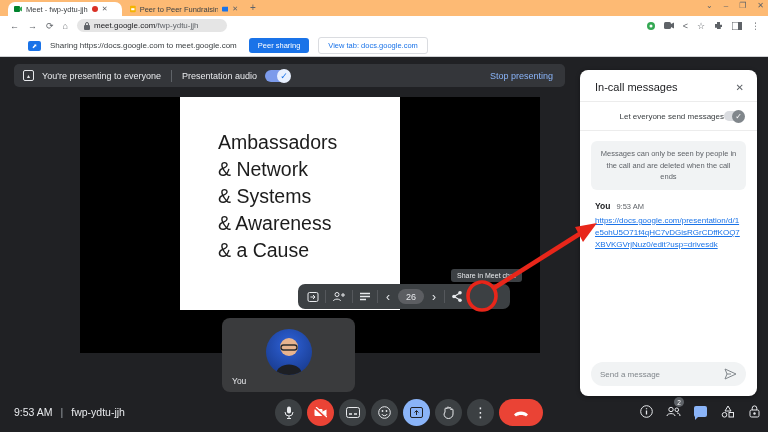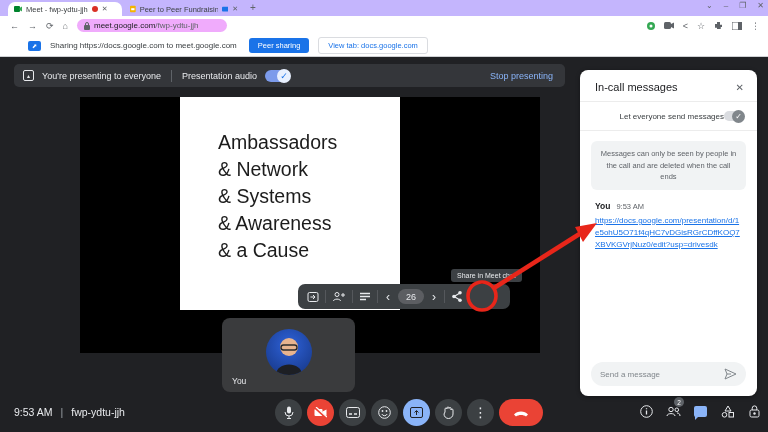--- a/index.html
+++ b/index.html
@@ -3,35 +3,35 @@
 <meta charset="utf-8">
 <style>
   * { margin:0; padding:0; box-sizing:border-box; }
   html,body { background:#555; }
   .screen {
     position:relative; width:768px; height:432px; overflow:hidden;
     font-family:"Liberation Sans", sans-serif; background:#202124;
   }
 
   
-  .tabstrip { position:absolute; left:0; top:0; width:768px; height:16px; background:#c4b5fd; }
+  .tabstrip { position:absolute; left:0; top:0; width:768px; height:16px; background:#fdba74; }
   .tab { position:absolute; top:2px; height:14px; display:flex; align-items:center; gap:4px;
          font-size:7.5px; color:#3c4043; padding:0 6px; }
   .tab.active { background:#fff; border-radius:7px 7px 0 0; }
   .tab .title { white-space:nowrap; overflow:hidden; }
   .rec-dot { width:6px; height:6px; border-radius:50%; background:#d93025; flex:0 0 auto; }
   .tab-close { color:#5f6368; font-size:7px; }
   .newtab { position:absolute; left:250px; top:2px; font-size:10px; color:#5f6368; }
   .win-controls { position:absolute; right:4px; top:1px; display:flex; gap:11px;
                   font-size:8px; color:#5f6368; align-items:center; }
 
   .urlrow { position:absolute; left:0; top:16px; width:768px; height:19px; background:#fff;
             display:flex; align-items:center; }
   .navicons { display:flex; gap:9px; margin-left:10px; font-size:9px; color:#5f6368; }
-  .urlpill { margin-left:9px; width:150px; height:13px; background:#f0abfc; border-radius:7px;
+  .urlpill { margin-left:9px; width:150px; height:13px; background:#e5e5e5; border-radius:7px;
              display:flex; align-items:center; padding:0 7px; gap:4px; font-size:8px; }
   .urlhost { color:#202124; } .urlpath { color:#5f6368; }
   .urlicons { position:absolute; right:8px; top:0; height:19px; display:flex; gap:9px;
               align-items:center; font-size:9px; color:#5f6368; }
 
   .banner { position:absolute; left:0; top:35px; width:768px; height:22px; background:#fff;
             border-bottom:1px solid #cfd1d4; display:flex; align-items:center; }
   .banner-icon { width:13px; height:10px; background:#1a73e8; border-radius:2px; margin-left:28px;
                  display:flex; align-items:center; justify-content:center; color:#fff; font-size:6px; }
   .banner-text { font-size:8px; color:#3c4043; margin-left:9px; }

